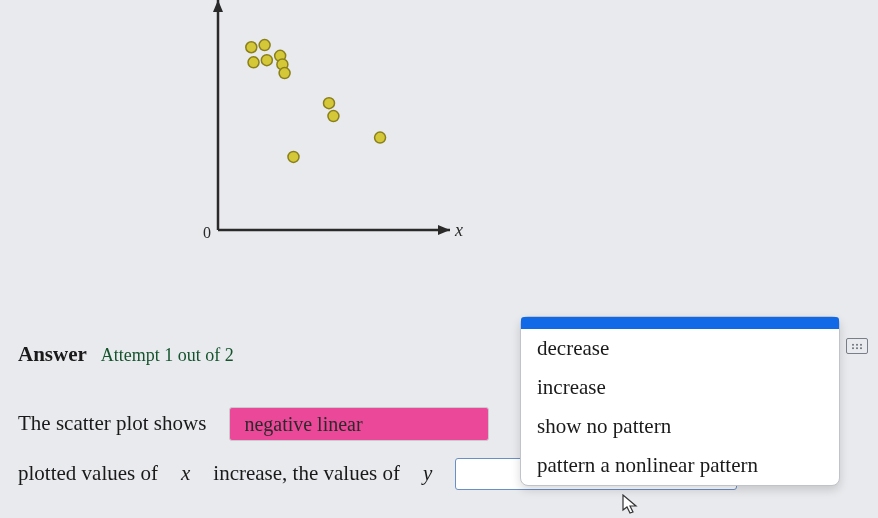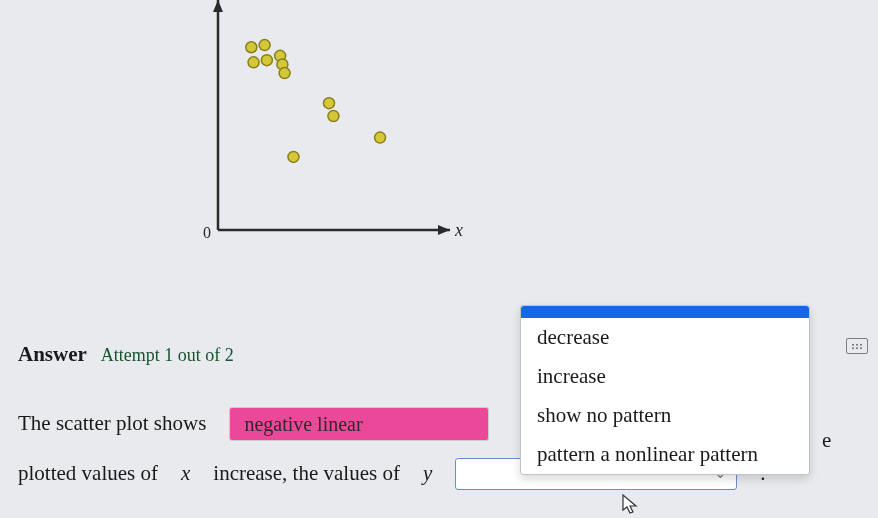--- a/index.html
+++ b/index.html
@@ -76,25 +76,25 @@
     position: relative;
   }
   .select-empty .chev {
     color: #6a7590;
     font-size: 14px;
   }
 
   .dropdown {
     position: absolute;
     left: 520px;
-    top: 305px;
-    width: 290px;
+    top: 316px;
+    width: 320px;
     background: #fff;
     border: 1px solid #c0c3c9;
-    border-radius: 3px;
+    border-radius: 8px;
     box-shadow: 0 4px 10px rgba(0,0,0,0.15);
     z-index: 20;
   }
   .dropdown-header {
     height: 12px;
     background: #1169e8;
     border-top-left-radius: 3px;
     border-top-right-radius: 3px;
   }
   .dropdown-item {

